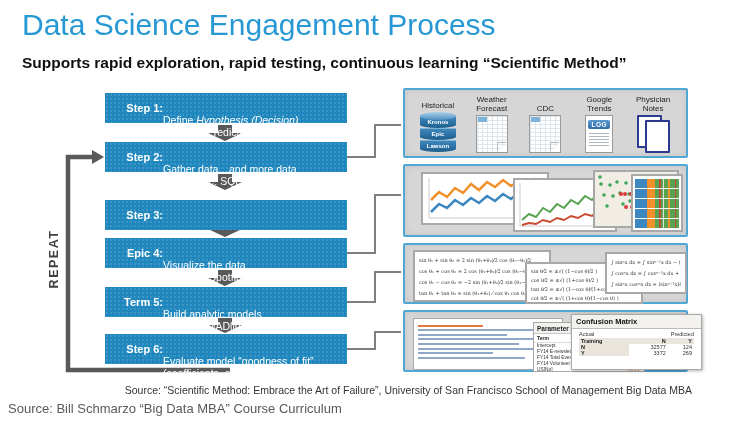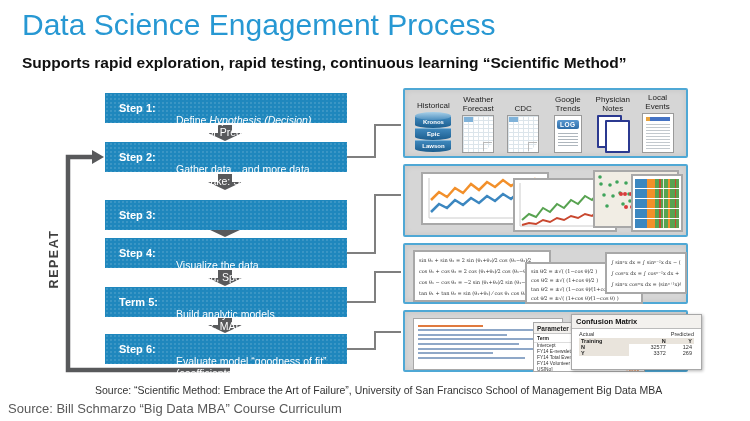--- a/index.html
+++ b/index.html
@@ -14,21 +14,21 @@
   
   #steps .step{position:absolute;left:105px;width:242px;height:30px;background:#1F87BD;color:#fff;
       display:flex;align-items:center;box-sizing:border-box;
       background-image:radial-gradient(rgba(255,255,255,.13) .7px, transparent .9px);background-size:4px 4px;}
   #steps .step:nth-child(1){top:93px}
   #steps .step:nth-child(2){top:142px}
   #steps .step:nth-child(3){top:200px}
   #steps .step:nth-child(4){top:238px}
   #steps .step:nth-child(5){top:287px}
   #steps .step:nth-child(6){top:334px}
-  .step-label{font-weight:700;font-size:11px;margin-left:14px;width:57px;flex:none;}
+  .step-label{font-weight:700;font-size:11px;margin-left:1px;width:57px;flex:none;text-align:right;}
   .step-text{font-size:10.5px;line-height:12.5px;margin-top:36px;}
 
   .repeat{position:absolute;left:-8px;top:252px;width:124px;text-align:center;font-size:12.5px;
       font-weight:700;color:#404040;letter-spacing:1.5px;transform:rotate(-90deg);}
 
   
   .panel{position:absolute;left:403px;width:285px;background:#D6D6D6;border:2px solid #4FA8D5;
       border-radius:2px;box-sizing:border-box;box-shadow:inset 0 0 6px rgba(0,0,0,.08);}
   #panel-sources{top:88px;height:70px;}
   #panel-charts{top:164px;height:73px;}
@@ -96,21 +96,21 @@
   .pc-row .t{flex:1;white-space:nowrap;overflow:hidden;color:#333;}
   .pc-row .p{width:26px;text-align:right;color:#E07A3F;}
   #cmcard{left:166px;top:2px;width:131px;height:56px;box-shadow:1px 1px 3px rgba(0,0,0,.3);}
   .cm-title{font-weight:700;font-size:7.5px;padding:2px 4px;border-bottom:1px solid #BBB;background:#F3F1EE;color:#111;}
   .cm-sub{display:flex;justify-content:space-between;font-size:5.5px;padding:2px 7px 1px;color:#333;}
   .cm-table{margin:0 7px;border-collapse:collapse;width:calc(100% - 14px);font-size:5.5px;}
   .cm-table th{background:#E9E4DC;font-weight:700;text-align:left;padding:0 2px;color:#222;}
   .cm-table th+th{text-align:right;}
   .cm-table td{text-align:right;padding:0 2px;color:#333;}
 
-  .src1{position:absolute;left:95px;top:384px;width:597px;text-align:left;font-size:10.5px;color:#333;}
+  .src1{position:absolute;left:95px;top:384px;width:597px;text-align:right;font-size:10.5px;color:#333;}
   .src2{position:absolute;left:8px;top:401px;font-size:13px;color:#595959;}
 </style>
 </head>
 <body>
 
 <div class="slide">
 
   <div class="title">Data Science Engagement Process</div>
   <div class="subtitle">Supports rapid exploration, rapid testing, continuous learning “Scientific Method”</div>
 
@@ -147,21 +147,21 @@
         <span class="step-text">Define <i>Hypothesis (Decision)</i><br>to test or Prediction to make</span>
       </div>
       <div class="step">
         <span class="step-label">Step 2:</span>
         <span class="step-text">Gather data…and more data<br>(Data Lake: SQL + Hadoop)</span>
       </div>
       <div class="step">
         <span class="step-label">Step 3:</span>
       </div>
       <div class="step">
-        <span class="step-label">Step 4:</span>
+        <span class="step-label">Epic 4:</span>
         <span class="step-text">Visualize the data<br>(Tableau, Spotfire, ggplot2,…)</span>
       </div>
       <div class="step">
         <span class="step-label">Term 5:</span>
         <span class="step-text">Build analytic models<br>(SAS, R, MADlib, Mahout,…)</span>
       </div>
       <div class="step">
         <span class="step-label">Step 6:</span>
         <span class="step-text">Evaluate model “goodness of fit”<br>(coefficients, confidence levels)</span>
       </div>
@@ -191,27 +191,20 @@
           <div class="icon-log">
             <b class="log-badge">LOG</b>
             <i class="loglines"></i>
           </div>
         </div>
         <div class="src-item">
           <div class="src-label">Physician<br>Notes</div>
           <div class="icon-notes">
             <i class="np back"></i>
             <i class="np front"></i>
-          </div>
-        </div>
-        <div class="src-item">
-          <div class="src-label">Local<br>Events</div>
-          <div class="icon-tdoc">
-            <i class="thead"></i>
-            <i class="trows"></i>
           </div>
         </div>
       </div>
   </div>
 
   <div class="panel" id="panel-charts">
     <div class="chart-card" id="chartA">
       <svg width="124" height="49" viewBox="0 0 124 49">
         <line x1="6" y1="4" x2="6" y2="44" stroke="#CCC" stroke-width="1"></line>
         <line x1="6" y1="44" x2="120" y2="44" stroke="#CCC" stroke-width="1"></line>

